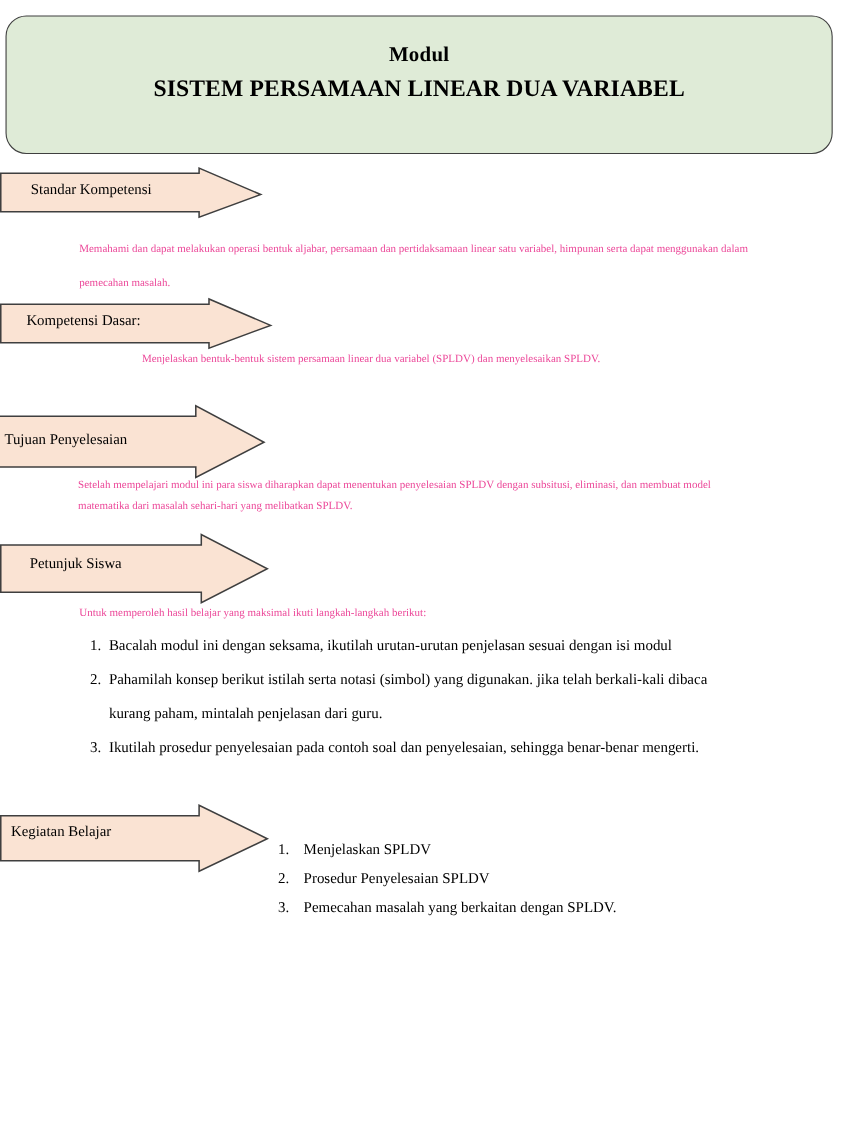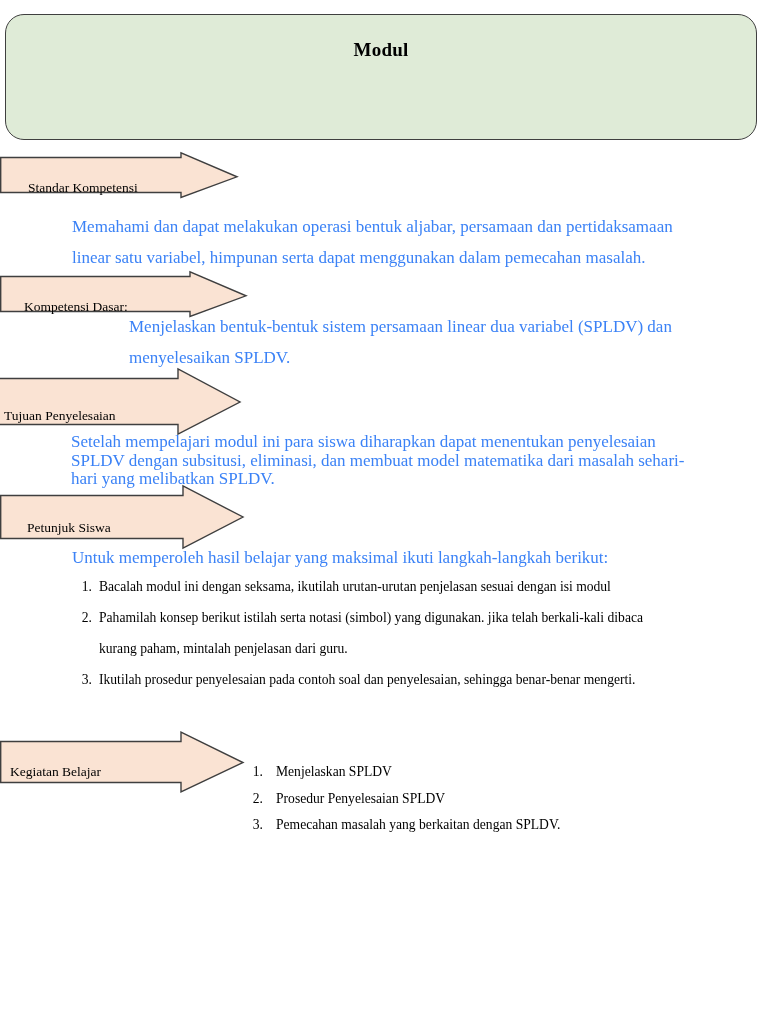--- a/index.html
+++ b/index.html
@@ -64,28 +64,27 @@
   .arrow svg {
     display: block;
     overflow: visible;
   }
   .arrow-label {
     position: absolute;
     font-size: 13.5px;
     line-height: 16px;
     white-space: nowrap;
     color: #000;
-    margin-top: 16px;
   }
 
   
   .para {
     position: absolute;
-    font-size: 17px;
-    color: #3b82f6;
+    font-size: 10px;
+    color: #ec4899;
   }
   .para.loose {
     line-height: 31px;
   }
   .para.tight {
     line-height: 18.5px;
   }
 
   .olist {
     position: absolute;
@@ -114,20 +113,21 @@
     width: 20px;
   }
 </style>
 </head>
 <body>
 
 <div class="page">
 
   <div class="header-box">
     <div class="header-title">Modul</div>
+    <div class="header-subtitle">SISTEM PERSAMAAN LINEAR DUA VARIABEL</div>
   </div>
 
   <div class="arrow" style="left:0px; top:152px; width:240px; height:50px;">
     <svg width="240" height="50" viewBox="0 0 240 50">
       <path d="M0.7,5.5 L181,5.5 L181,0.8 L237,24.8 L181,45.5 L181,40.5 L0.7,40.5 Z" fill="#fae3d3" stroke="#3f3f3f" stroke-width="1.4" stroke-linejoin="miter"></path>
     </svg>
   </div>
   <div class="arrow-label" style="left:28px; top:164px;">Standar Kompetensi</div>
 
   <div class="para loose" style="left:72px; top:211px; width:615px;">Memahami dan dapat melakukan operasi bentuk aljabar, persamaan dan pertidaksamaan linear satu variabel, himpunan serta dapat menggunakan dalam pemecahan masalah.</div>

